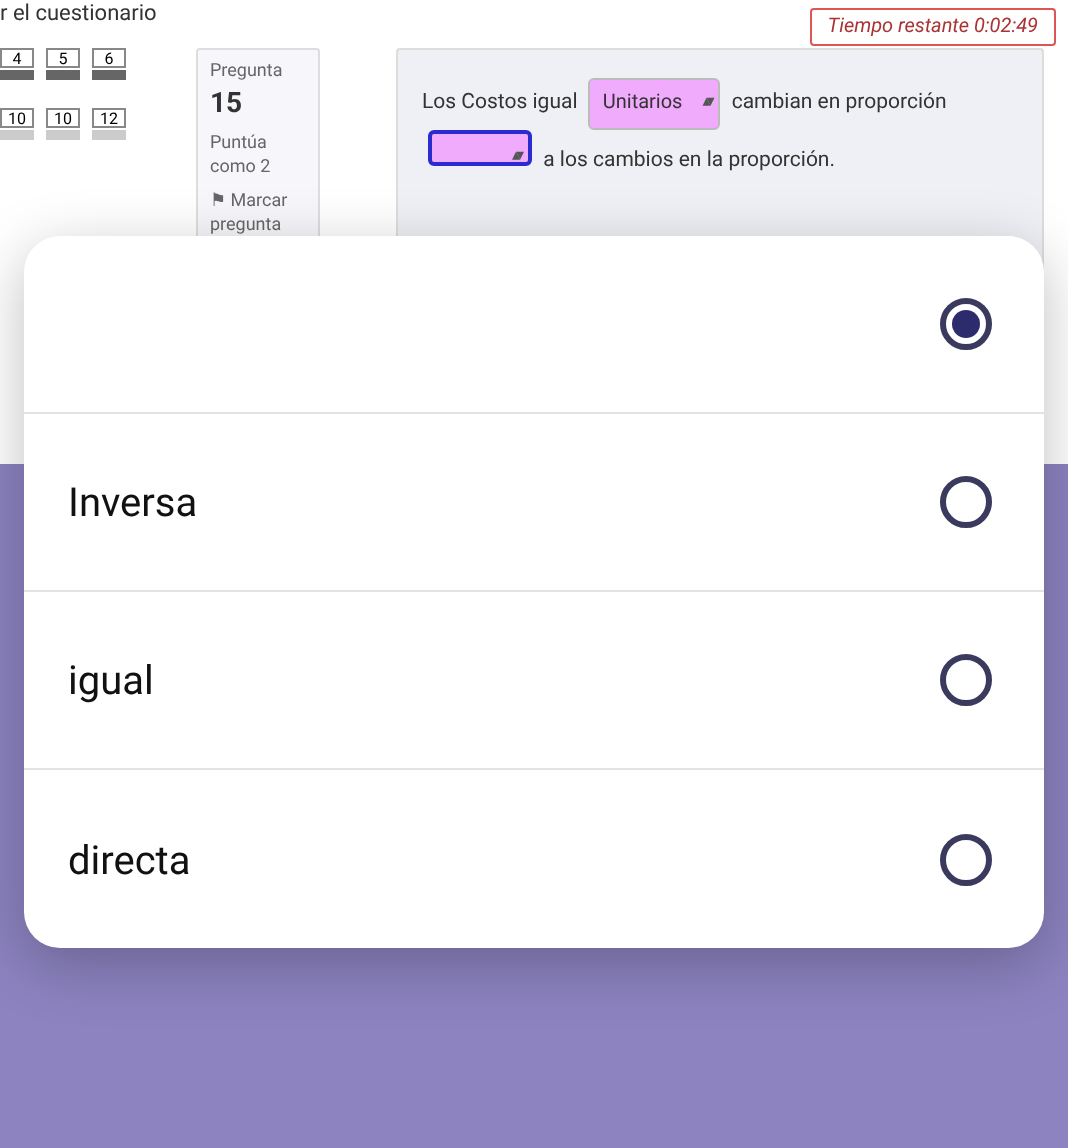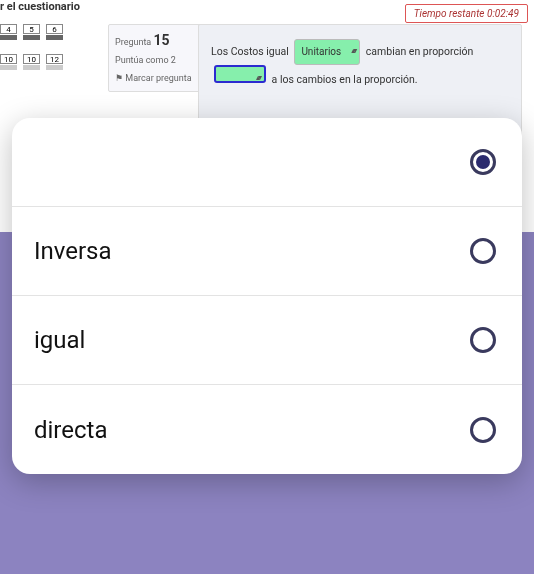--- a/index.html
+++ b/index.html
@@ -4,61 +4,61 @@
 <style>
   :root { --accent:#1e1e8c; --panel:#fff; --bg:#8c83c0; }
   * { box-sizing:border-box; }
   html,body { margin:0; padding:0; width:534px; height:574px;
     font-family:-apple-system,Roboto,Segoe UI,Arial,sans-serif;
     background:#f0f0f2; overflow:hidden; }
 
   .backdrop { position:absolute; inset:0; background:#fff; }
 
   .quiz-title { position:absolute; left:0; top:0; font-size:11px;
-    color:#333;font-weight:bold; }
+    color:#333; }
 
   .timer { position:absolute; right:6px; top:4px;
     border:1px solid #d55;  color:#a33;
     font-size:10px; padding:3px 8px; border-radius:2px;font-style:italic; }
 
   .nav { position:absolute; left:0; top:24px; }
   .nav-row { display:flex; gap:6px; margin-bottom:6px; }
   .nav-cell { width:17px; height:24px; }
   .nav-num { width:17px; height:10px; border:1px solid #888;
     font-size:8px; text-align:center; line-height:10px;
     background:#fff; }
   .nav-bar { width:17px; height:5px; background:#666; margin-top:1px; }
   .nav-bar.lt { background:#ccc; }
 
-  .qcard { position:absolute; left:108px; top:24px; width:96px;
+  .qcard { position:absolute; left:98px; top:24px; width:62px;
     background:#f7f7fb; border:1px solid #ddd; padding:6px;
     font-size:9px; color:#666; line-height:1.3; border-radius:2px; }
   .qcard b { font-size:14px; color:#333; }
 
   .qbody { position:absolute; left:198px; top:24px; right:12px;
     background:#eef0f5; border:1px solid #ddd; padding:14px 12px;
     font-size:10.5px; color:#333; border-radius:2px; height:185px; }
-  .sel { display:inline-block; border:1px solid #bbb; background:#86efac;
+  .sel { display:inline-block; border:1px solid #bbb; background:#f0abfc;
     font-size:10px; padding:2px 18px 2px 6px; border-radius:3px;
     position:relative; margin:0 3px; color:#333; }
   .sel .arr { position:absolute; right:4px; top:3px; font-size:8px;
     color:#555; letter-spacing:-2px; }
   .sel.focus { border:2px solid #2b2bd0; width:52px; height:18px; }
 
   .purple { position:absolute; left:0; right:0; top:232px; bottom:0;
     background:var(--bg); }
 
   
   .modal { position:absolute; left:12px; right:12px; top:118px;
     background:var(--panel); border-radius:18px;
     box-shadow:0 8px 30px rgba(0,0,0,.25); overflow:hidden; }
   .opt { display:flex; align-items:center; justify-content:space-between;
     height:89px; padding:0 26px 0 22px; border-bottom:1px solid #e3e3e3; }
   .opt:last-child { border-bottom:none; }
-  .opt-label { font-size:24px; color:#111; }
+  .opt-label { font-size:20px; color:#111; }
   .radio { width:26px; height:26px; border:3px solid #3a3a5e;
     border-radius:50%; position:relative; flex-shrink:0; }
   .radio.on::after { content:""; position:absolute; inset:3px;
     background:#2b2b6e; border-radius:50%; }
 </style>
 </head>
 <body>
 
 <div class="backdrop">
 

